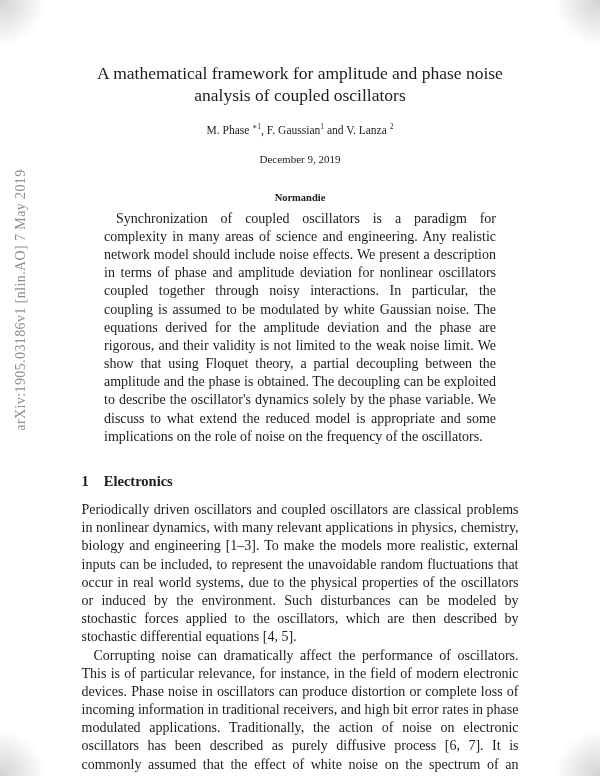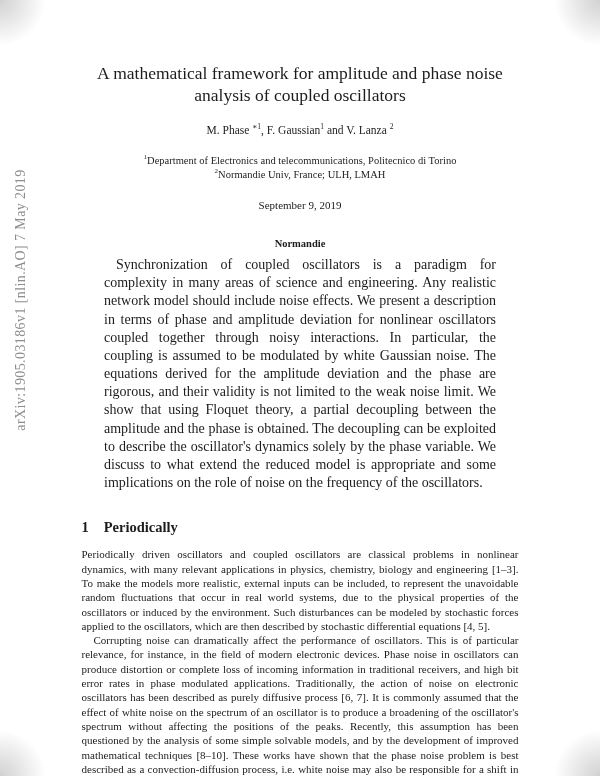--- a/index.html
+++ b/index.html
@@ -91,21 +91,21 @@
     margin: 27px auto 0 auto;
     font-size: 14.5px;
     font-weight: bold;
   }
   .section-heading .sec-num {
     margin-right: 15px;
   }
   .body-par {
     width: 437px;
     margin: 0 auto;
-    font-size: 11px;
+    font-size: 14px;
     line-height: 1.3;
     text-align: justify;
   }
   .body-par.first {
     margin-top: 11px;
     text-indent: 0;
   }
   .body-par.indented {
     text-indent: 12px;
   }
@@ -137,32 +137,28 @@
 <div class="sheet">
 
   <div class="arxiv-vert">arXiv:1905.03186v1  [nlin.AO]  7 May 2019</div>
 
   <div class="content">
 
     <h1 class="title">A mathematical framework for amplitude and phase noise analysis of coupled oscillators</h1>
 
     <div class="authors"><span>M. Phase </span><sup>∗1</sup><span>, F. Gaussian</span><sup>1</sup><span> and V. Lanza </span><sup>2</sup></div>
 
-    <div class="affiliations">
-      <div><sup>1</sup><span>Department of Electronics and telecommunications, Politecnico di Torino</span></div>
-      <div><sup>2</sup><span>Normandie Univ, France; ULH, LMAH</span></div>
-    </div>
 
-    <div class="date">September 9, 2019</div>
+    <div class="date">December 9, 2019</div>
 
     <div class="abstract-heading">Normandie</div>
 
     <div class="abstract-body">Synchronization of coupled oscillators is a paradigm for complexity in many areas of science and engineering.  Any realistic network model should include noise effects.  We present a description in terms of phase and amplitude deviation for nonlinear oscillators coupled together through noisy interactions. In particular, the coupling is assumed to be modulated by white Gaussian noise. The equations derived for the amplitude deviation and the phase are rigorous, and their validity is not limited to the weak noise limit. We show that using Floquet theory, a partial decoupling between the amplitude and the phase is obtained. The decoupling can be exploited to describe the oscillator's dynamics solely by the phase variable. We discuss to what extend the reduced model is appropriate and some implications on the role of noise on the frequency of the oscillators.</div>
 
-    <div class="section-heading"><span class="sec-num">1</span><span>Periodically</span></div>
+    <div class="section-heading"><span class="sec-num">1</span><span>Electronics</span></div>
 
     <p class="body-par first">Periodically driven oscillators and coupled oscillators are classical problems in nonlinear dynamics, with many relevant applications in physics, chemistry, biology and engineering [1–3]. To make the models more realistic, external inputs can be included, to represent the unavoidable random fluctuations that occur in real world systems, due to the physical properties of the oscillators or induced by the environment.  Such disturbances can be modeled by stochastic forces applied to the oscillators, which are then described by stochastic differential equations [4, 5].</p>
 
     <p class="body-par indented">Corrupting noise can dramatically affect the performance of oscillators.  This is of particular relevance, for instance, in the field of modern electronic devices. Phase noise in oscillators can produce distortion or complete loss of incoming information in traditional receivers, and high bit error rates in phase modulated applications. Traditionally, the action of noise on electronic oscillators has been described as purely diffusive process [6, 7]. It is commonly assumed that the effect of white noise on the spectrum of an oscillator is to produce a broadening of the oscillator's spectrum without affecting the positions of the peaks.  Recently, this assumption has been questioned by the analysis of some simple solvable models, and by the development of improved mathematical techniques [8–10]. These works have shown that the phase noise problem is best described as a convection-diffusion process, i.e. white noise may also be responsible for a shift in the oscillator's angular frequency.</p>
 
     <div class="footnote-block">
       <hr class="footnote-rule">
       <div class="footnote-text"><sup>∗</sup><span>michele.bonnin@rates.it</span></div>
     </div>
 

